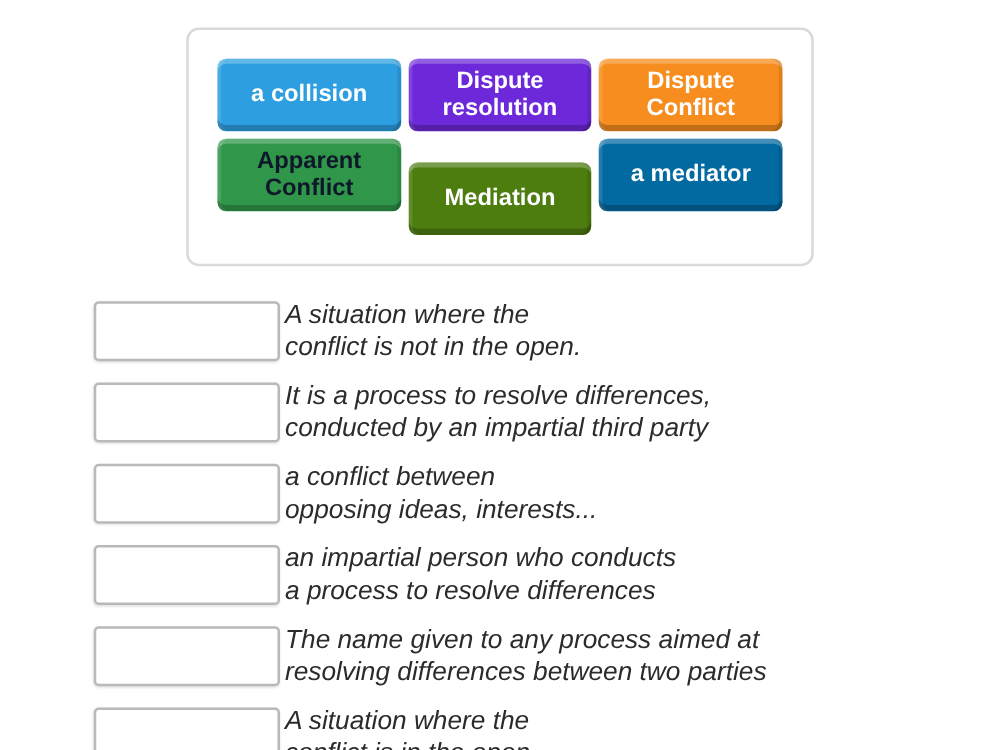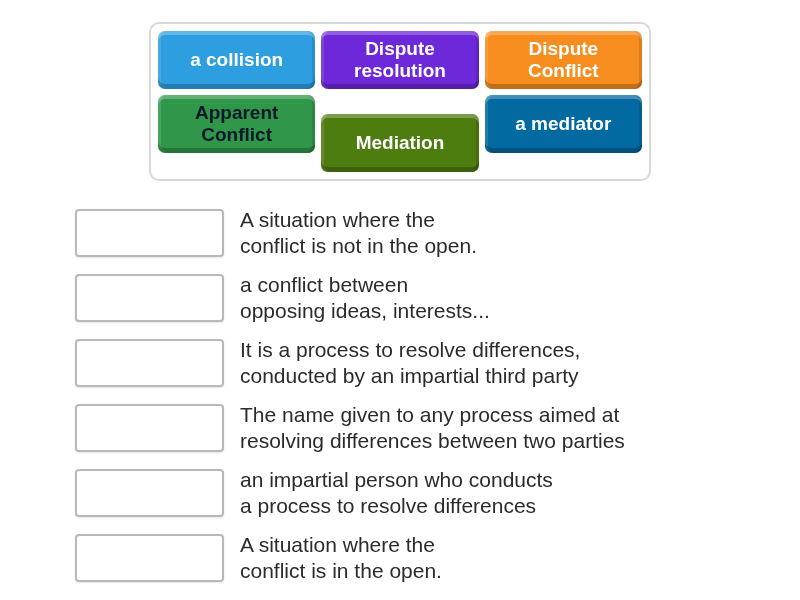--- a/index.html
+++ b/index.html
@@ -10,21 +10,21 @@
     overflow:hidden;
   }
   
   .tray{
     box-sizing:border-box;
     width:502px;
     margin:22px auto 0;
     background:#ffffff;
     border:2px solid #d9d9d9;
     border-radius:10px;
-    padding:7px;
+    padding:23px;
     display:grid;
     grid-template-columns:repeat(3,1fr);
     gap:6px;
   }
   .tile{
     box-sizing:border-box;
     height:58px;
     border-radius:7px;
     display:flex;
     align-items:center;
@@ -53,25 +53,26 @@
     box-sizing:border-box;
     flex:0 0 auto;
     width:149px;
     height:48px;
     background:#ffffff;
     border:2px solid #b9b9b9;
     border-radius:4px;
     box-shadow:0 1px 2px rgba(0,0,0,.10);
   }
   .def{
-    margin-left:16px;
+    margin-left:4px;
     font-size:21px;
     line-height:26px;
     color:#2b2b2b;
     white-space:pre-line;
+    font-style:italic;
   }
 </style>
 </head>
 <body>
 
 <div class="tray">
   <div class="tile" style="background: rgb(45, 159, 224); color: rgb(255, 255, 255);">a collision</div>
   <div class="tile" style="background: #6d28d9; color: rgb(255, 255, 255);">Dispute
 resolution</div>
   <div class="tile" style="background: rgb(246, 141, 30); color: rgb(255, 255, 255);">Dispute
@@ -83,36 +84,36 @@
 </div>
 
 <div class="rows">
   <div class="row">
     <div class="slot"></div>
     <div class="def">A situation where the
 conflict is not in the open.</div>
   </div>
   <div class="row">
     <div class="slot"></div>
+    <div class="def">It is a process to resolve differences,
+conducted by an impartial third party</div>
+  </div>
+  <div class="row">
+    <div class="slot"></div>
     <div class="def">a conflict between
 opposing ideas, interests...</div>
   </div>
   <div class="row">
     <div class="slot"></div>
-    <div class="def">It is a process to resolve differences,
-conducted by an impartial third party</div>
+    <div class="def">an impartial person who conducts
+a process to resolve differences</div>
   </div>
   <div class="row">
     <div class="slot"></div>
     <div class="def">The name given to any process aimed at
 resolving differences between two parties</div>
-  </div>
-  <div class="row">
-    <div class="slot"></div>
-    <div class="def">an impartial person who conducts
-a process to resolve differences</div>
   </div>
   <div class="row">
     <div class="slot"></div>
     <div class="def">A situation where the
 conflict is in the open.</div>
   </div>
 </div>
 
 </body></html>

